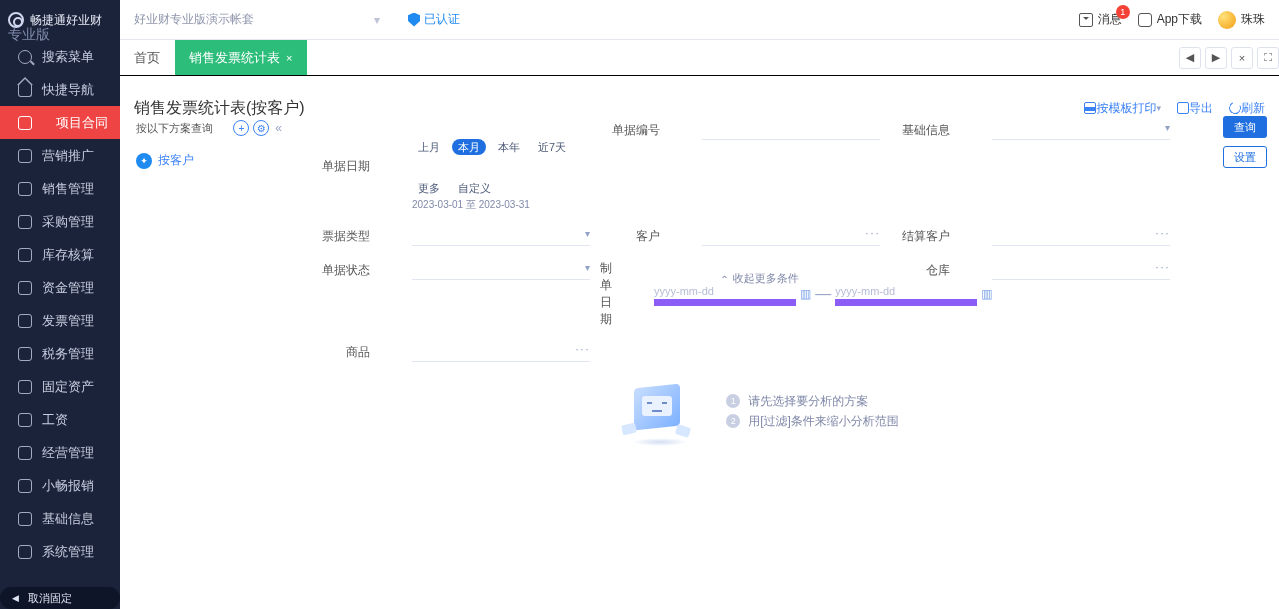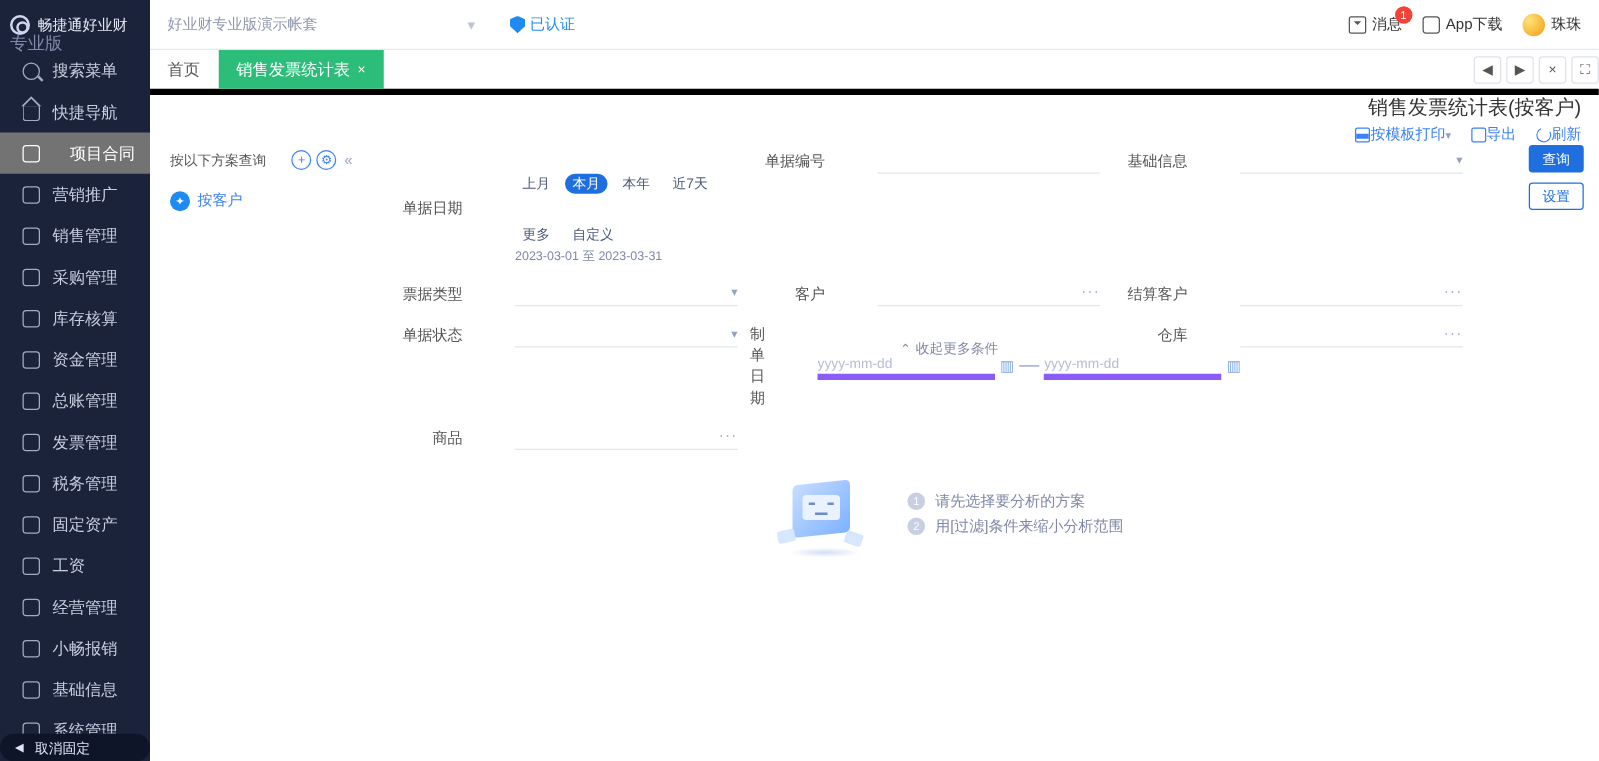--- a/index.html
+++ b/index.html
@@ -7,21 +7,21 @@
 
 
 .sidebar { position: absolute; left: 0; top: 0; width: 120px; height: 609px; background: #1b233a; color: #c8cde0; font-size: 13px; }
 .brand { height: 40px; display: flex; align-items: center; padding-left: 8px; gap: 6px; }
 .brand-logo { width: 16px; height: 16px; border-radius: 50%; border: 2px solid #cfd6ee; display: inline-block; position: relative; }
 .brand-logo:after { content: ""; position: absolute; left: 3px; top: 3px; width: 6px; height: 6px; border: 2px solid #cfd6ee; border-radius: 50%; }
 .brand-text { font-size: 12px; color: #e6e9f5; }
 .brand-sub { position: absolute; left: 8px; top: 26px; font-size: 14px; color: #7f88a8; }
 .nav { position: absolute; left: 0; top: 40px; right: 0; bottom: 22px; overflow: hidden; }
 .nav-item { height: 33px; display: flex; align-items: center; padding-left: 18px; gap: 10px; cursor: pointer; }
-.nav-item.active { background: #737373; color: #fff; gap: 24px; }
+.nav-item.active { background: #ef4444; color: #fff; gap: 24px; }
 .nav-item .ic { width: 14px; height: 14px; display: inline-block; opacity: .8; }
 .nav-item.active .ic { opacity: 1; }
 .pin-bar { position: absolute; left: 0; bottom: 0; width: 120px; height: 22px; background: #0f1529; color: #e0e4f3; font-size: 11px; display: flex; align-items: center; padding-left: 28px; cursor: pointer; border-radius: 11px; }
 .pin-bar:before { content: "◀"; position: absolute; left: 12px; font-size: 9px; }
 
 
 .ic { border: 1.5px solid currentColor; border-radius: 3px; }
 .ic-search { border: none; width: 10px; height: 10px; border: 1.5px solid currentColor; border-radius: 50%; position: relative; }
 .ic-search:after { content: ""; position: absolute; width: 5px; height: 1.5px; background: currentColor; right: -4px; bottom: -1px; transform: rotate(45deg); }
 .ic-home { border: none; width: 12px; height: 10px; border: 1.5px solid currentColor; border-top: none; position: relative; }
@@ -37,30 +37,30 @@
 .topbar .spacer { flex: 1; }
 .tb-btn { display: flex; align-items: center; gap: 5px; margin-left: 16px; color: #333; cursor: pointer; }
 .tb-ic { width: 14px; height: 14px; display: inline-block; border: 1.3px solid #555; border-radius: 3px; }
 .tb-ic.msg { border-radius: 2px; position: relative; }
 .tb-ic.msg:after { content: ""; position: absolute; left: 3px; top: 3px; width: 0; height: 0; border: 3px solid transparent; border-top-color: #555; }
 .badge { position: absolute; top: -6px; right: -8px; width: 14px; height: 14px; background: #f44336; color: #fff; font-size: 9px; border-radius: 50%; display: flex; align-items: center; justify-content: center; }
 .tb-msg-wrap { position: relative; }
 .avatar { width: 18px; height: 18px; border-radius: 50%; background: radial-gradient(circle at 30% 30%, #ffe27a, #f39c12); display: inline-block; }
 
 
-.tabbar { position: absolute; left: 120px; top: 40px; right: 0; height: 36px; border-bottom: 5px solid #000000; display: flex; align-items: stretch; font-size: 13px; }
+.tabbar { position: absolute; left: 120px; top: 40px; right: 0; height: 36px; border-bottom: 1px solid #000000; display: flex; align-items: stretch; font-size: 13px; }
 .tab { padding: 0 14px; display: flex; align-items: center; color: #555; cursor: pointer; border-right: 1px solid transparent; }
 .tab.active-green { background: #2dbd7a; color: #fff; position: relative; }
 .tab.active-green .close { margin-left: 6px; font-size: 11px; }
 .tabbar .gap { flex: 1; }
 .tabctl { display: flex; align-items: center; }
 .tabctl span { width: 22px; height: 22px; margin-left: 4px; display: flex; align-items: center; justify-content: center; border: 1px solid #dde2ee; border-radius: 3px; color: #555; cursor: pointer; font-size: 11px; }
 
 
-.page-head { position: absolute; left: 120px; top: 76px; right: 0; height: 40px; display: flex; align-items: flex-end; padding: 0 14px; flex-direction: column; }
+.page-head { position: absolute; left: 120px; top: 88px; right: 0; height: 40px; display: flex; align-items: center; padding: 0 14px; }
 .page-title { font-size: 16px; color: #333; flex: 1; }
 .head-actions { display: flex; align-items: center; gap: 16px; font-size: 12px; color: #3b82f6; }
 .head-actions .act { display: flex; align-items: center; gap: 0; cursor: pointer; }
 .head-actions .caret { color: #93a1c7; font-size: 9px; }
 .sm-ic { width: 12px; height: 12px; display: inline-block; border: 1.3px solid #3b82f6; border-radius: 2px; }
 .sm-ic.print { background: linear-gradient(#3b82f6, #3b82f6), linear-gradient(transparent, transparent); background-position: 0 4px; background-size: 100% 4px; background-repeat: no-repeat; }
 .sm-ic.refresh { border-radius: 50%; border-color: #3b82f6; border-top-color: transparent; transform: rotate(20deg); }
 
 
 .workspace { position: absolute; left: 120px; top: 116px; right: 0; bottom: 0; background: #fff; }
@@ -81,21 +81,21 @@
 .chips { display: flex; gap: 6px; font-size: 11px; color: #4a5877; flex-wrap: wrap; }
 .chip { padding: 0 6px; height: 16px; line-height: 16px; border-radius: 8px; cursor: pointer; margin-top: 19px; }
 .chip.on { background: #1f6fe0; color: #fff; }
 .date-sub { font-size: 10px; color: #7f88a8; margin-top: 2px; }
 .inp { width: 100%; border: none; border-bottom: 1px solid #e1e6f2; font-size: 12px; padding: 2px 0; color: #333; outline: none; }
 .inp::placeholder { color: #b5bdd6; }
 .sel-wrap { position: relative; }
 .sel-wrap .caret { position: absolute; right: 0; top: 2px; color: #93a1c7; font-size: 10px; pointer-events: none; }
 .dots { position: absolute; right: 0; top: 0; color: #93a1c7; font-size: 12px; letter-spacing: 1px; cursor: pointer; }
 .date-pair { display: flex; align-items: center; gap: 4px; }
-.date-pair .dinp { flex: 1; border: none; border-bottom: 5px solid #8b5cf6; font-size: 11px; color: #333; outline: none; padding: 2px 0; }
+.date-pair .dinp { flex: 1; border: none; border-bottom: 7px solid #8b5cf6; font-size: 11px; color: #333; outline: none; padding: 2px 0; }
 .date-pair .dinp::placeholder { color: #b5bdd6; }
 .cal-ic { color: #7da4e8; font-size: 12px; }
 .dash { color: #9aa5c7; }
 
 .side-buttons { position: absolute; right: 12px; top: 0; display: flex; flex-direction: column; gap: 8px; }
 .btn { min-width: 44px; height: 22px; border-radius: 3px; font-size: 11px; display: flex; align-items: center; justify-content: center; cursor: pointer; }
 .btn.primary { background: #1f6fe0; color: #fff; }
 .btn.outline { background: #fff; border: 1px solid #1f6fe0; color: #1f6fe0; }
 
 .collapse-bar { position: absolute; left: 190px; right: 70px; top: 152px; height: 20px; display: flex; align-items: center; justify-content: center; font-size: 11px; color: #7f88a8; cursor: pointer; gap: 4px; }
@@ -152,24 +152,20 @@
         <span class="ic"></span>
         <span>采购管理</span>
       </div>
     <div class="nav-item">
         <span class="ic"></span>
         <span>库存核算</span>
       </div>
     <div class="nav-item">
         <span class="ic"></span>
         <span>资金管理</span>
-      </div>
-    <div class="nav-item">
-        <span class="ic"></span>
-        <span>总账管理</span>
       </div>
     <div class="nav-item">
         <span class="ic"></span>
         <span>发票管理</span>
       </div>
     <div class="nav-item">
         <span class="ic"></span>
         <span>税务管理</span>
       </div>
     <div class="nav-item">

